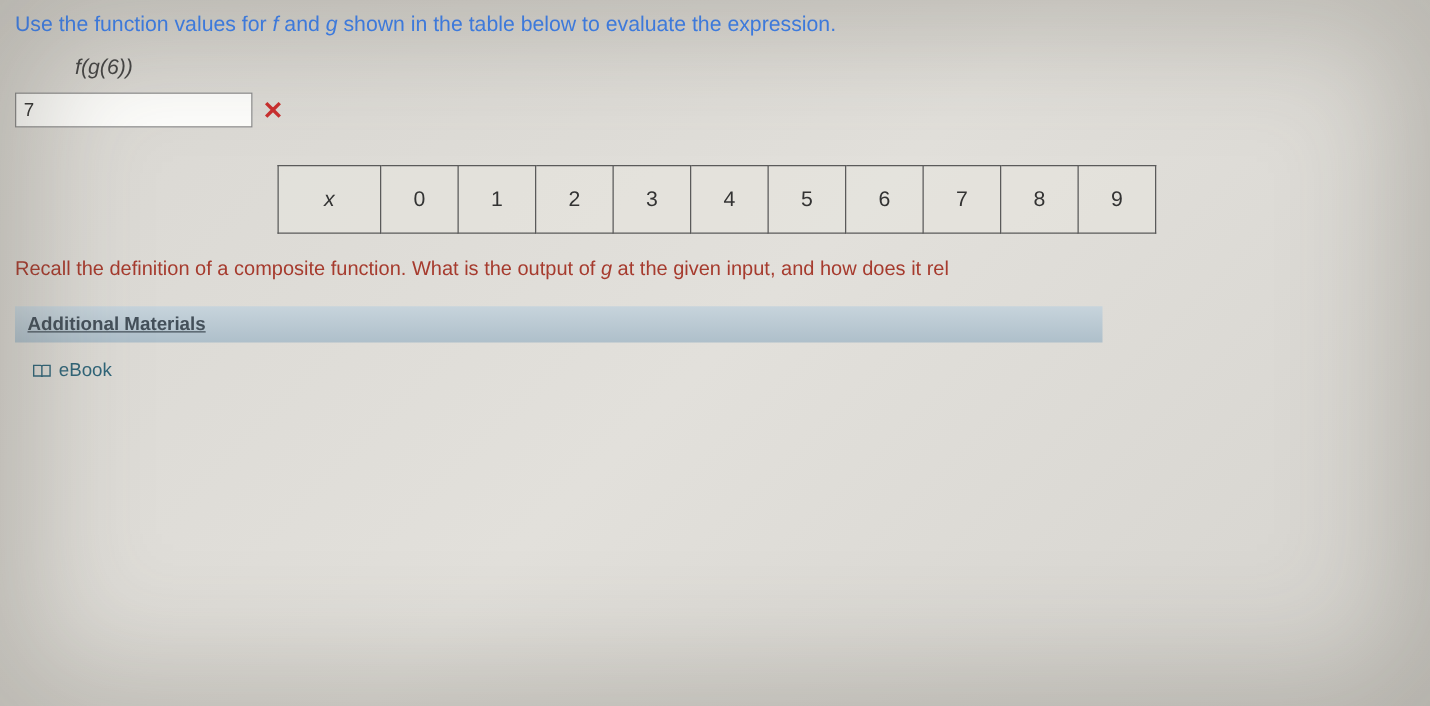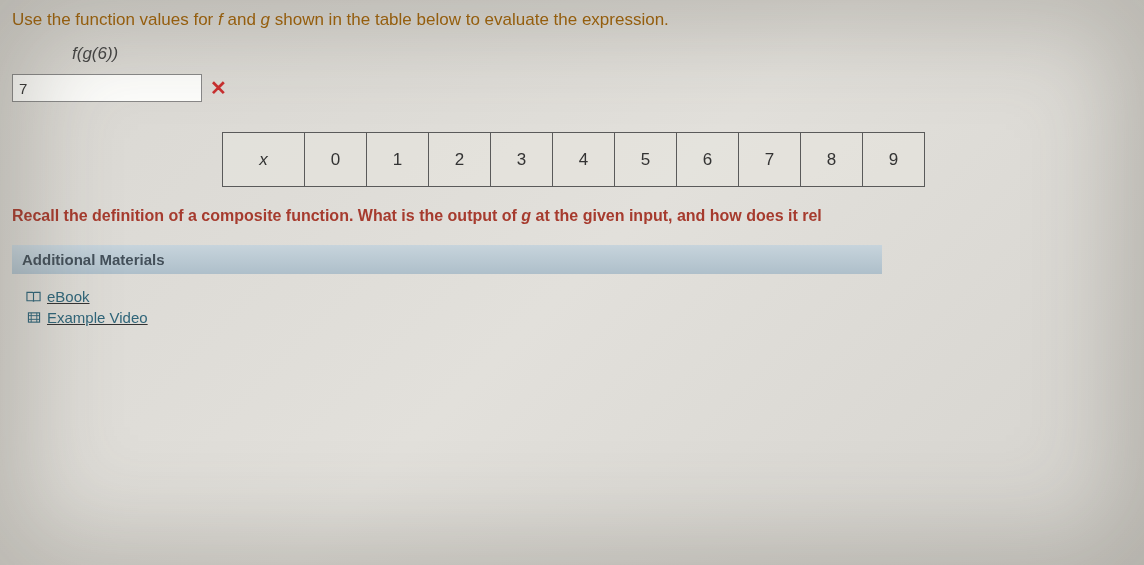--- a/index.html
+++ b/index.html
@@ -14,28 +14,28 @@
       height: 565px;
       overflow: hidden;
       position: relative;
       color: #333;
     }
     .content {
       padding: 10px 12px;
     }
     .question {
       font-size: 17px;
-      color: #a16207;
+      color: #3b82f6;
       margin-bottom: 14px;
     }
     .question .fn {
       font-style: italic;
     }
     .expr {
-      margin-left: 60px;
+      margin-left: 48px;
       font-size: 17px;
       font-style: italic;
       color: #444;
       margin-bottom: 10px;
     }
     .answer-row {
       display: flex;
       align-items: center;
       gap: 8px;
       margin-bottom: 30px;
@@ -73,37 +73,36 @@
     }
     td.header-cell {
       font-style: italic;
       width: 82px;
     }
     .feedback {
       color: #a63b2e;
       font-size: 16px;
       margin-bottom: 20px;
       margin-top: 4px;
-      font-weight: bold;
     }
     .feedback .fn {
       font-style: italic;
     }
     .section-bar {
       background: linear-gradient(180deg, #c7d4dc 0%, #aebfca 100%);
       color: #44505a;
       font-weight: bold;
       font-size: 15px;
       padding: 6px 10px;
       width: 870px;
+      text-decoration: underline;
       margin-bottom: 14px;
     }
     .materials {
       margin-left: 14px;
-      text-decoration: underline;
     }
     .material-link {
       display: flex;
       align-items: center;
       gap: 6px;
       color: #2f6579;
       font-size: 15px;
       margin-bottom: 4px;
       cursor: pointer;
     }
@@ -167,29 +166,17 @@
 
   <div class="materials">
     <div class="material-link">
       <span class="icon-box">
         <svg class="book-svg" viewBox="0 0 16 12">
           <path d="M1 1 L7 1 Q8 1 8 2 L8 11 Q8 10 7 10 L1 10 Z M15 1 L9 1 Q8 1 8 2 L8 11 Q8 10 9 10 L15 10 Z" fill="none" stroke="#2f6579" stroke-width="1.2"></path>
         </svg>
       </span>
       <span>eBook</span>
     </div>
-    <div class="material-link">
-      <span class="icon-box">
-        <svg class="video-svg" viewBox="0 0 14 14">
-          <rect x="1" y="2" width="12" height="10" fill="none" stroke="#2f6579" stroke-width="1.2"></rect>
-          <line x1="1" y1="5" x2="13" y2="5" stroke="#2f6579" stroke-width="1"></line>
-          <line x1="1" y1="9" x2="13" y2="9" stroke="#2f6579" stroke-width="1"></line>
-          <line x1="4" y1="2" x2="4" y2="12" stroke="#2f6579" stroke-width="1"></line>
-          <line x1="10" y1="2" x2="10" y2="12" stroke="#2f6579" stroke-width="1"></line>
-        </svg>
-      </span>
-      <span>Example Video</span>
-    </div>
   </div>
 
 </div>
 
 <div class="vignette"></div>
 
 </body></html>

